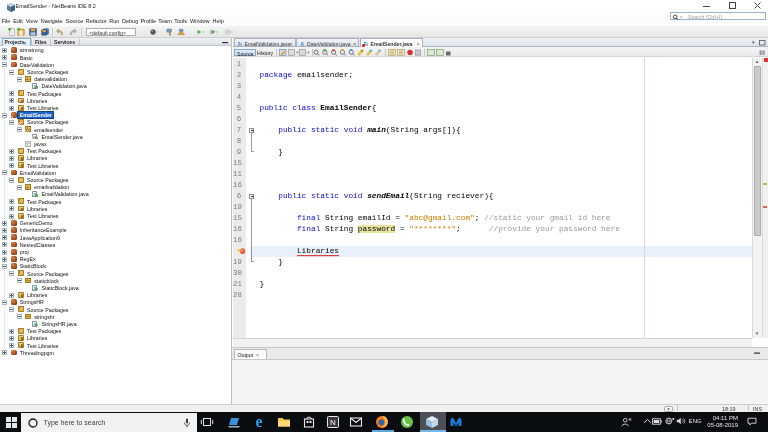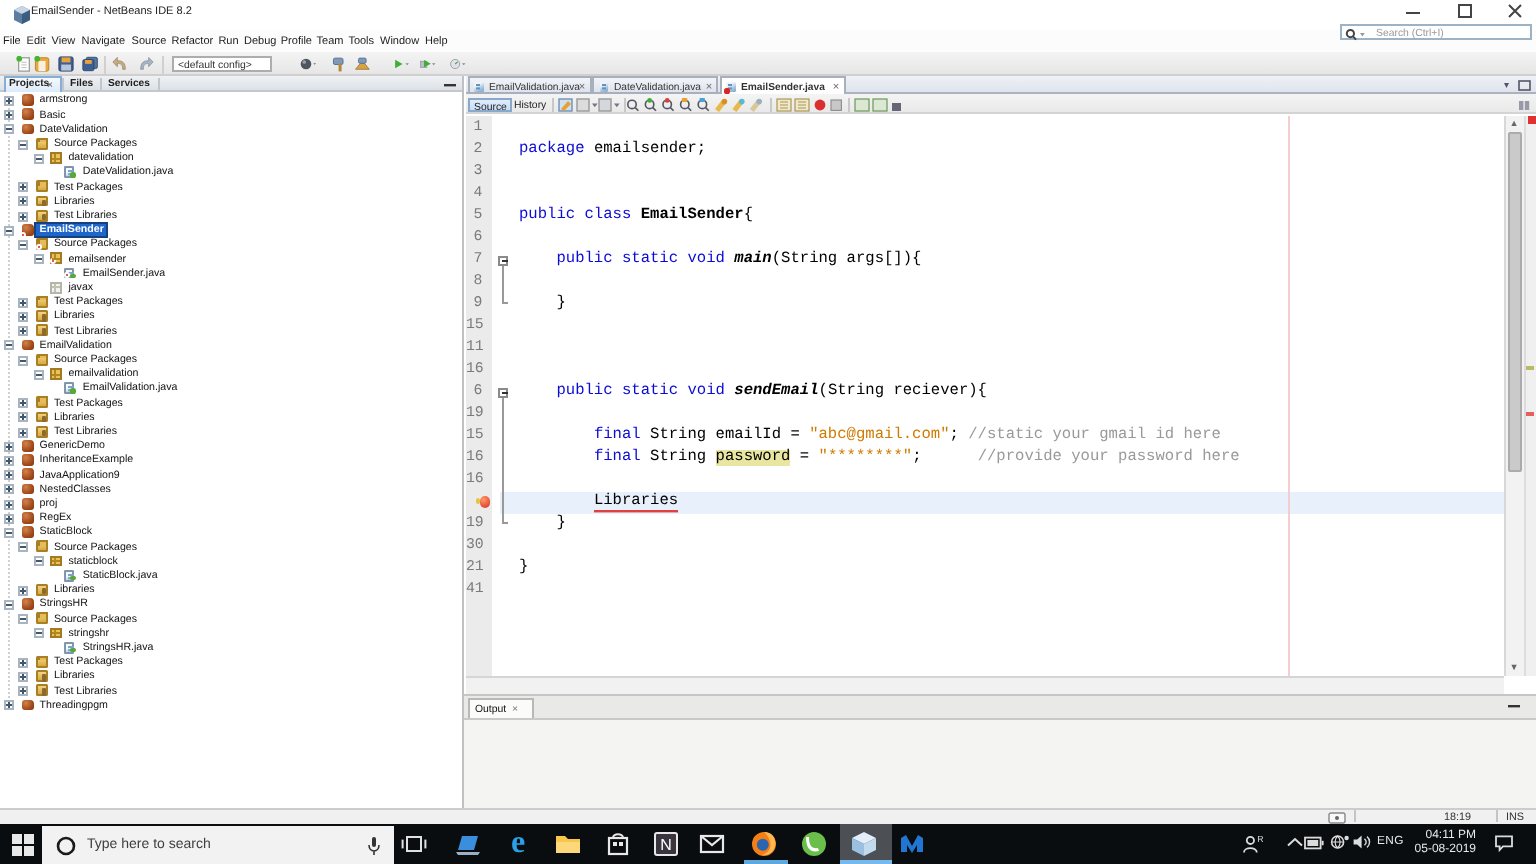--- a/index.html
+++ b/index.html
@@ -543,21 +543,21 @@
 <div class="gn" style="top:224.6px">16</div>
 <div class="cl" style="top:224.6px">        <span class="k">final</span> String <span class="hlw">password</span> = <span class="s">"********"</span>;      <span class="c">//provide your password here</span></div>
 <div class="gn" style="top:235.6px">16</div>
 <div class="gn" style="top:246.6px"></div>
 <div class="cl" style="top:246.6px">        <span class="errw">Libraries</span></div>
 <div class="gn" style="top:257.6px">19</div>
 <div class="cl" style="top:257.6px">    }</div>
 <div class="gn" style="top:268.6px">30</div>
 <div class="gn" style="top:279.6px">21</div>
 <div class="cl" style="top:279.6px">}</div>
-<div class="gn" style="top:290.6px">41</div>
+<div class="gn" style="top:290.6px">28</div>
 <div class="foldbox" style="top:127.5px"></div>
 <div class="foldline" style="top:133px;height:17.5px"></div>
 <div class="foldtick" style="top:150.5px"></div>
 <div class="foldbox" style="top:193.5px"></div>
 <div class="foldline" style="top:199px;height:61.5px"></div>
 <div class="foldtick" style="top:260.5px"></div>
 <div class="errball" style="top:248.3px"></div>
 <div id="vscroll"></div>
 <div class="sarr" style="top:58px">▲</div>
 <div id="vthumb"></div>

